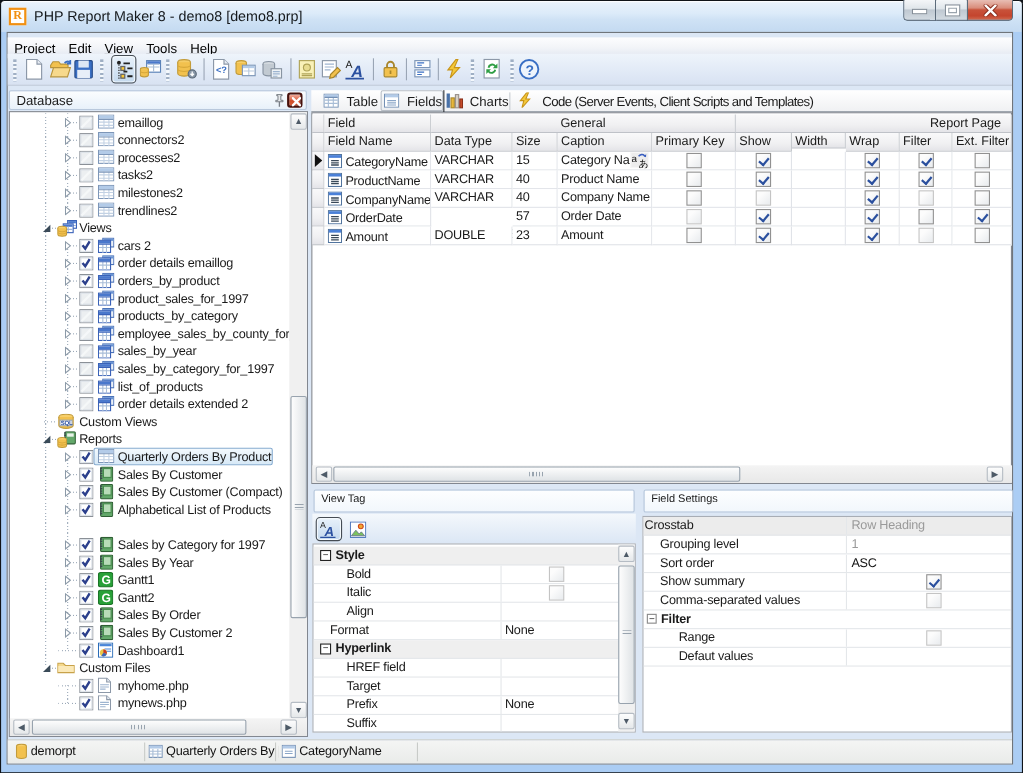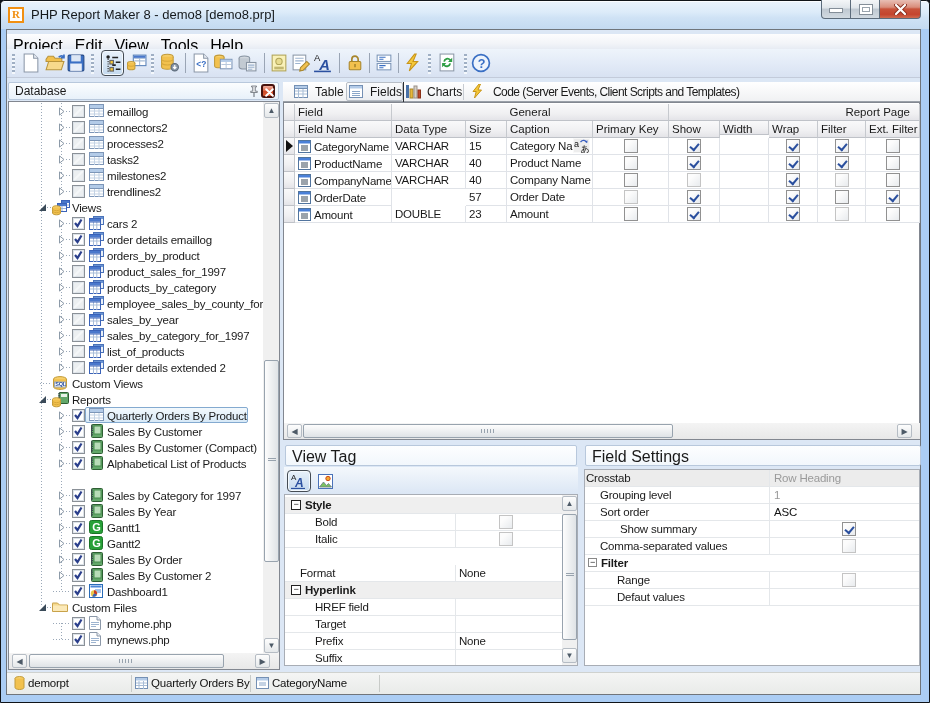--- a/index.html
+++ b/index.html
@@ -17,21 +17,21 @@
 #winbtns { position:absolute; right:9px; top:0; height:19px; }
 .wbtn { position:relative; float:left; height:19px; border:1px solid #5c6b7a; border-top:none; background:linear-gradient(#f4f6f8 0%,#dfe5ea 45%,#bfc8d1 50%,#d2dae1 100%); }
 .wbtn.min { width:30px; border-radius:0 0 0 4px; }
 .wbtn.max { width:29px; border-left:none; }
 .wbtn.close { width:41px; border-left:none; border-radius:0 0 4px 0;
   background:linear-gradient(#e8beb4 0%,#d98d7b 40%,#c8523a 50%,#c4452e 80%,#cf6a4f 100%); }
 .wbtn.min::after { content:""; position:absolute; left:7px; right:7px; bottom:5px; height:3px; background:#fff; border:1px solid #848e98; }
 .wbtn.max::after { content:""; position:absolute; left:8px; top:4px; width:12px; height:9px; background:#fff; border:1px solid #848e98; box-shadow:inset 0 0 0 2px #fff, inset 0 0 0 3px #9aa4ad; }
 
 #client { position:absolute; left:6px; top:29px; width:915px; height:666px; border:1px solid #70757b; background:#dce7f5; }
-#menubar { position:absolute; left:0; top:4px; width:913px; height:19px; background:linear-gradient(#fdfdfe 0%, #f2f4f8 50%, #dfe5f0 100%); font-size:16px; }
+#menubar { position:absolute; left:0; top:4px; width:913px; height:19px; background:linear-gradient(#fdfdfe 0%, #f2f4f8 50%, #dfe5f0 100%); font-size:12px; }
 .menu { float:left; padding:3px 6px 0 6px; height:19px; color:#000; }
 .menu u { text-decoration:underline; }
 #toolbar { position:absolute; left:0; top:19px; width:913px; height:29px; background:linear-gradient(#eef4fb 0%, #e3ebf7 50%, #d8e2f2 100%); border-bottom:1px solid #c3cbda; }
 .grip { position:absolute; top:5px; width:3px; height:20px;
   background-image:repeating-linear-gradient(#9fafc4 0 2px, #f4f8fc 2px 4px); }
 .tsep { position:absolute; top:4px; width:1px; height:20px; background:#9aa5b5; }
 .ticon { position:absolute; top:4px; width:20px; height:20px; }
 #statusbar { position:absolute; left:0; top:642px; width:913px; height:22px; background:linear-gradient(#f4f5f4, #e9ebe9); border-top:1px solid #cfd2cf; }
 .ssep { position:absolute; top:2px; width:1px; height:17px; background:#c8cbc8; }
 .stext { position:absolute; top:4px; color:#111; white-space:nowrap; letter-spacing:-0.2px; }
@@ -47,21 +47,21 @@
 .sthumb { position:absolute; background:linear-gradient(90deg,#fdfdfd,#dfe3e6); border:1px solid #98a3ae; border-radius:2px; }
 .sthumbh { position:absolute; background:linear-gradient(#fdfdfd,#dfe3e6); border:1px solid #98a3ae; border-radius:2px; }
 #tabbar { position:absolute; left:276px; top:52px; width:637px; height:20px; background:linear-gradient(#ffffff,#f0f1f3); border-bottom:1px solid #9aa0a8; font-size:12px; }
 .tab { position:absolute; top:1px; height:18px; line-height:18px; }
 #gridpanel { position:absolute; left:276px; top:72px; width:637px; height:338px; background:#fff; border:1px solid #828790; }
 .gh { position:absolute; background:linear-gradient(#f9f9fa 0%,#f0f0f2 60%,#e4e4e8 100%); border-right:1px solid #c6c9ce; border-bottom:1px solid #bfc2c8; overflow:hidden; padding:2px 3px 0 3px; white-space:nowrap; }
 .gc { position:absolute; border-right:1px solid #e0e3e8; border-bottom:1px solid #e0e3e8; padding:2px 1px 0 3px; overflow:hidden; white-space:nowrap; background:#fff; letter-spacing:-0.2px; }
 .ck { position:absolute; width:14px; height:14px; border:1px solid #919191; background:linear-gradient(135deg,#fcfcfc 30%, #e8ebee 100%); }
 .ck.lt { border-color:#c4c4c4; }
 .ck.on::after { content:""; position:absolute; left:2px; top:3px; width:7px; height:4px; border-left:2px solid #2a4f9e; border-bottom:2px solid #2a4f9e; transform:rotate(-50deg); }
-.phead { position:absolute; height:21px; background:linear-gradient(#fdfeff,#f2f7fc); border:1px solid #b8c8dc; border-radius:2px; font-size:16px;padding-left:24px; }
+.phead { position:absolute; height:21px; background:linear-gradient(#fdfeff,#f2f7fc); border:1px solid #b8c8dc; border-radius:2px; font-size:10px;padding-left:24px; }
 .phead span { position:absolute; left:6px; top:2px; }
 .pgrid { position:absolute; background:#fff; border:1px solid #a8adb5; overflow:hidden; }
 .prow { position:absolute; left:0; height:17px; line-height:17px; border-bottom:1px solid #e4e7ea; white-space:nowrap; overflow:hidden; width:100%; letter-spacing:-0.2px; }
 
 </style>
 </head>
 <body>
 <div id="cornerL2"></div>
 <div id="cornerR2"></div>
 <div id="titlebar"></div>
@@ -1011,40 +1011,41 @@
     </svg>
 <svg class="abs" style="left:311px;top:444px" width="15" height="15" viewBox="0 0 15 15">
       <rect x="0.5" y="0.5" width="14" height="14" fill="#fff" stroke="#4a72b8"></rect>
       <circle cx="10" cy="4.5" r="2.2" fill="#f0a830" stroke="#d04818"></circle>
       <path d="M1.5 13 l4-5 3 3.5 2-2 3 3.5 z" fill="#7cc25e" stroke="#6a7a88" stroke-width="0.8"></path>
     </svg>
 <div class="pgrid" style="left:277px;top:464px;width:294px;height:172px;">
       <div class="prow" style="top:2px;font-weight:bold;background:#efefef;"><span class="abs" style="left:6px;top:3px;width:10px;height:10px;border:1.5px solid #222;background:#fff;line-height:7px;text-align:center;font-weight:normal;font-size:9px;color:#222">−</span><span style="margin-left:20px">Style</span></div>
       <div class="prow" style="top:19px;"><span style="margin-left:30px">Bold</span><span class="abs" style="left:170px;top:0;width:1px;height:17px;background:#e4e7ea"></span><span class="ck lt" style="left:214px;top:1px"></span></div>
       <div class="prow" style="top:36px;"><span style="margin-left:30px">Italic</span><span class="abs" style="left:170px;top:0;width:1px;height:17px;background:#e4e7ea"></span><span class="ck lt" style="left:214px;top:1px"></span></div>
+      <div class="prow" style="top:53px;"><span style="margin-left:30px">Align</span><span class="abs" style="left:170px;top:0;width:1px;height:17px;background:#e4e7ea"></span></div>
       <div class="prow" style="top:70px;"><span style="margin-left:15px">Format</span><span class="abs" style="left:170px;top:0;width:1px;height:17px;background:#e4e7ea"></span><span class="abs" style="left:174px">None</span></div>
       <div class="prow" style="top:87px;font-weight:bold;background:#efefef;"><span class="abs" style="left:6px;top:3px;width:10px;height:10px;border:1.5px solid #222;background:#fff;line-height:7px;text-align:center;font-weight:normal;font-size:9px;color:#222">−</span><span style="margin-left:20px">Hyperlink</span></div>
       <div class="prow" style="top:104px;"><span style="margin-left:30px">HREF field</span><span class="abs" style="left:170px;top:0;width:1px;height:17px;background:#e4e7ea"></span></div>
       <div class="prow" style="top:121px;"><span style="margin-left:30px">Target</span><span class="abs" style="left:170px;top:0;width:1px;height:17px;background:#e4e7ea"></span></div>
       <div class="prow" style="top:138px;"><span style="margin-left:30px">Prefix</span><span class="abs" style="left:170px;top:0;width:1px;height:17px;background:#e4e7ea"></span><span class="abs" style="left:174px">None</span></div>
       <div class="prow" style="top:155px;"><span style="margin-left:30px">Suffix</span><span class="abs" style="left:170px;top:0;width:1px;height:17px;background:#e4e7ea"></span></div>
     </div>
 <div class="sb" style="left:555px;top:465px;width:15px;height:170px;"></div>
 <div class="sbtn" style="left:555px;top:466px;width:15px;height:15px;line-height:14px;font-size:8px">▲</div>
 <div class="sbtn" style="left:555px;top:618px;width:15px;height:15px;line-height:14px;font-size:8px">▼</div>
 <div class="sthumb" style="left:555px;top:484px;width:15px;height:126px"></div>
 <div class="abs" style="left:559px;top:543px;width:8px;height:5px;background-image:repeating-linear-gradient(#98a3ae 0 1px,transparent 1px 2.5px)"></div>
 <div class="phead" style="left:578px;top:415px;width:336px;">
       <span>Field Settings</span>
     </div>
 <div class="pgrid" style="left:577px;top:439px;width:336px;height:197px;">
       <div class="prow" style="top:0px;background:#ececec;"><span style="margin-left:1px">Crosstab</span><span class="abs" style="left:184px;top:0;width:1px;height:17px;background:#e4e7ea"></span><span class="abs" style="left:189px;color:#9a9a9a">Row Heading</span></div>
       <div class="prow" style="top:17px;"><span style="margin-left:15px">Grouping level</span><span class="abs" style="left:184px;top:0;width:1px;height:17px;background:#e4e7ea"></span><span class="abs" style="left:189px;color:#9a9a9a">1</span></div>
       <div class="prow" style="top:34px;"><span style="margin-left:15px">Sort order</span><span class="abs" style="left:184px;top:0;width:1px;height:17px;background:#e4e7ea"></span><span class="abs" style="left:189px;color:#111">ASC</span></div>
-      <div class="prow" style="top:51px;padding-left:20px;"><span style="margin-left:15px">Show summary</span><span class="abs" style="left:184px;top:0;width:1px;height:17px;background:#e4e7ea"></span><span class="ck on" style="left:257px;top:1px"></span></div>
+      <div class="prow" style="top:51px;"><span style="margin-left:15px">Show summary</span><span class="abs" style="left:184px;top:0;width:1px;height:17px;background:#e4e7ea"></span><span class="ck on" style="left:257px;top:1px"></span></div>
       <div class="prow" style="top:68px;"><span style="margin-left:15px">Comma-separated values</span><span class="abs" style="left:184px;top:0;width:1px;height:17px;background:#e4e7ea"></span><span class="ck lt" style="left:257px;top:1px"></span></div>
       <div class="prow" style="top:85px;font-weight:bold;"><span class="abs" style="left:3px;top:3px;width:9px;height:9px;border:1px solid #888;background:#fff;line-height:7px;text-align:center;font-weight:normal;font-size:9px">−</span><span style="margin-left:16px">Filter</span></div>
       <div class="prow" style="top:102px;"><span style="margin-left:32px">Range</span><span class="abs" style="left:184px;top:0;width:1px;height:17px;background:#e4e7ea"></span><span class="ck lt" style="left:257px;top:1px"></span></div>
       <div class="prow" style="top:119px;"><span style="margin-left:32px">Defaut values</span><span class="abs" style="left:184px;top:0;width:1px;height:17px;background:#e4e7ea"></span></div>
     </div>
   <div id="statusbar">
 <div class="ssep" style="left:124px"></div>
 <div class="ssep" style="left:243px"></div>
 <div class="ssep" style="left:372px"></div>
 <svg class="abs" style="left:7px;top:3px" width="11" height="14" viewBox="0 0 11 14">

